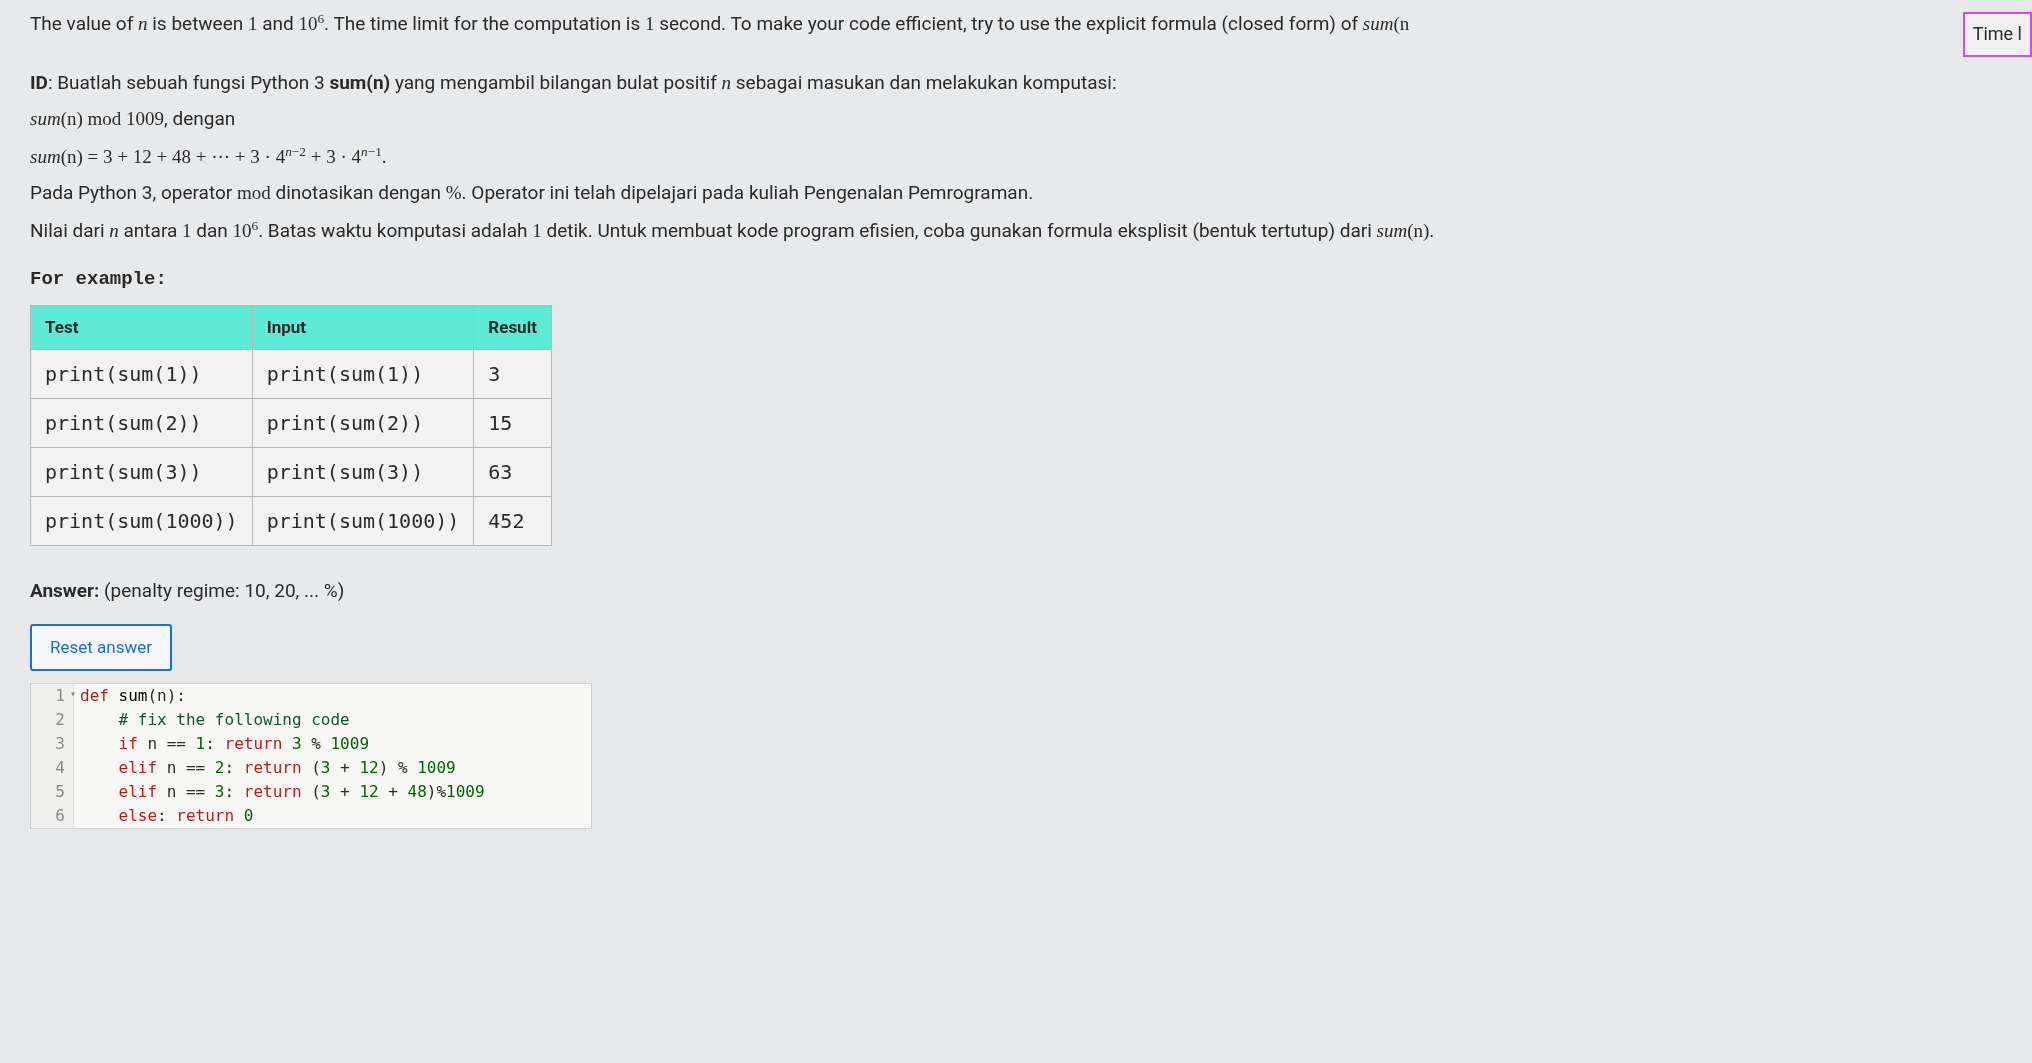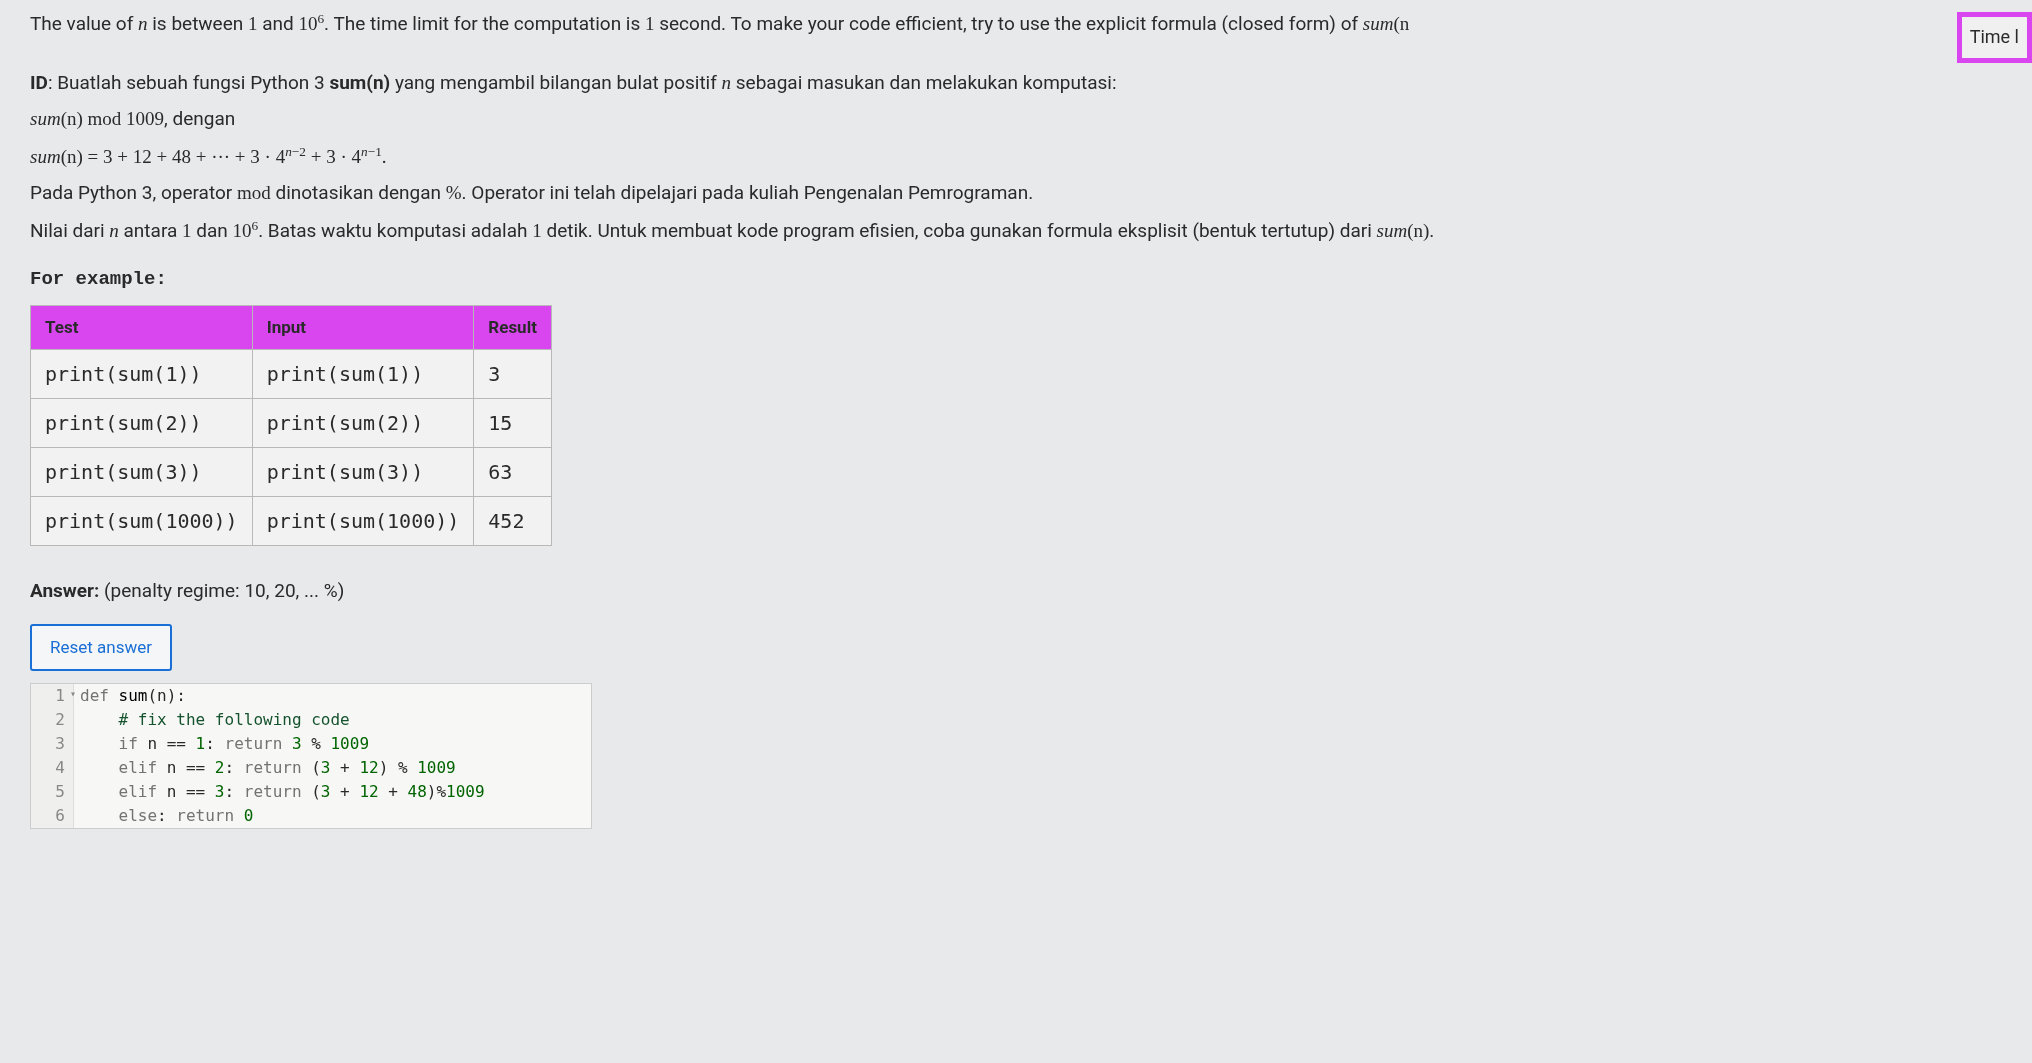--- a/index.html
+++ b/index.html
@@ -15,21 +15,21 @@
     padding: 0 30px 30px 30px;
     position: relative;
   }
   .top-line {
     padding-top: 2px;
   }
   .time-box {
     position: absolute;
     top: 6px;
     right: 0;
-    border: 5px solid #d946ef;
+    border: 2px solid #d946ef;
     background: #f0f0f0;
     padding: 6px 8px;
     font-size: 18px;
   }
   .math-i { font-style: italic; font-family: Georgia, "Times New Roman", serif; }
   .math { font-family: Georgia, "Times New Roman", serif; }
   .sup { font-size: 0.7em; vertical-align: super; }
   .bold { font-weight: 700; }
   p { margin: 6px 0; }
   .section-gap { margin-top: 28px; }
@@ -40,21 +40,21 @@
     margin-top: 10px;
     background: #f2f2f2;
   }
   table.example th, table.example td {
     border: 1px solid #b8b8b8;
     padding: 8px 14px;
     text-align: left;
     font-size: 17px;
   }
   table.example th {
-    background: #d946ef;
+    background: #5eead4;
     font-weight: 700;
   }
   table.example td {
     font-family: "Consolas", "Menlo", monospace;
     font-size: 20px;
   }
 
   .answer-line { margin-top: 30px; }
   .reset-btn {
     display: inline-block;
@@ -95,21 +95,21 @@
     position: absolute;
     right: -3px;
     top: 2px;
     font-size: 10px;
     color: #888;
   }
   .code-cell {
     padding-left: 6px;
     white-space: pre;
   }
-  .kw { color: #737373; }
+  .kw { color: #b91c1c; }
   .fn { color: #000; }
   .num { color: #006400; }
   .cmt { color: #14532d; margin-top: 11px; }
 </style>
 </head>
 <body>
 
 <div class="page">
 
   <div class="time-box">Time l</div>

